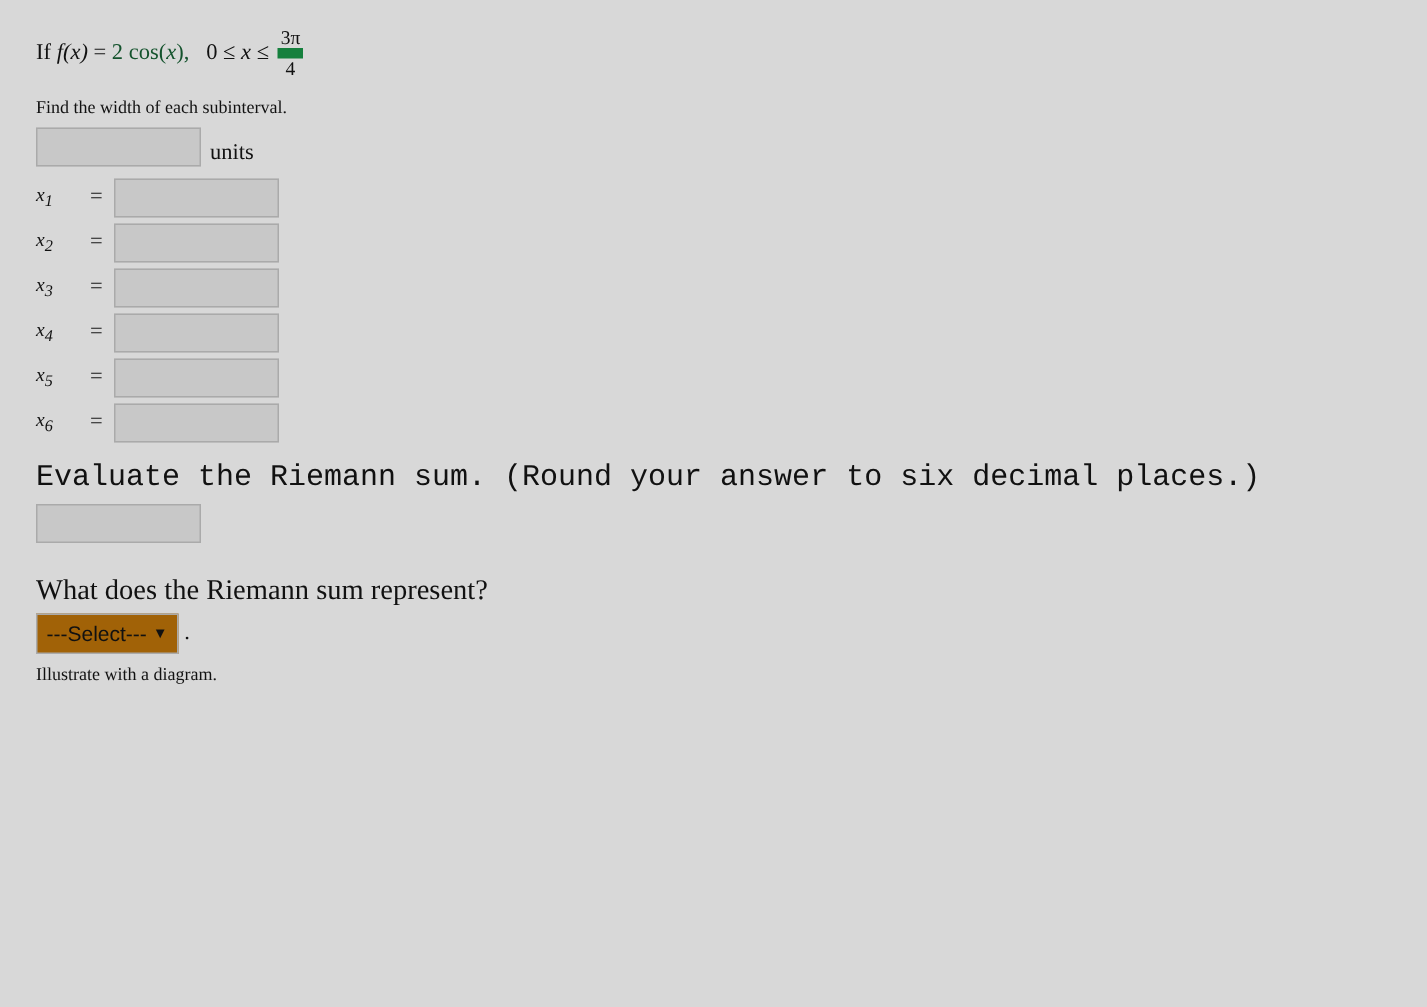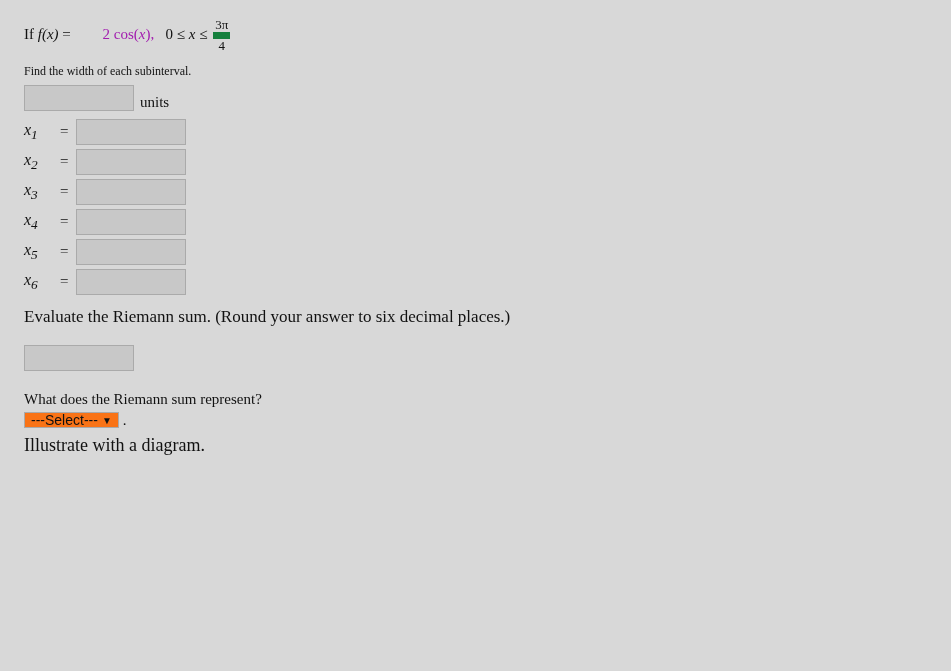--- a/index.html
+++ b/index.html
@@ -11,22 +11,21 @@
       padding: 18px 24px;
       min-height: 671px;
       width: 951px;
     }
     .problem-statement {
       font-size: 15px;
       line-height: 1.5;
       margin-bottom: 10px;
     }
     .problem-statement .red {
-      color: #a21caf;
-      margin-left: 28px;
+      color: #14532d;
     }
     .section-label {
       font-size: 12px;
       margin-bottom: 6px;
       margin-top: 10px;
     }
     .input-row {
       display: flex;
       align-items: flex-end;
       gap: 6px;
@@ -53,73 +52,74 @@
       margin-top: 8px;
     }
     .endpoint-row {
       display: flex;
       align-items: center;
       margin-bottom: 4px;
       gap: 4px;
     }
     .endpoint-label {
       font-style: italic;
-      font-size: 16px;
+      font-size: 13px;
       min-width: 32px;
     }
     .equals {
       font-size: 15px;
       margin-right: 4px;
     }
     .riemann-section {
       margin-top: 12px;
     }
     .riemann-label {
-      font-size: 17px;
-      margin-bottom: 18px;
+      font-size: 20px;
+      margin-bottom: 6px;
+      font-family: Liberation Mono, monospace;
     }
     .riemann-input {
       border: 1px solid #aaa;
       background: #c8c8c8;
       width: 110px;
       height: 26px;
       display: inline-block;
       margin-bottom: 8px;
     }
     .represent-section {
       margin-top: 8px;
     }
     .represent-text {
-      font-size: 15px;
+      font-size: 19px;
       margin-bottom: 4px;
     }
     .net-area-row {
       display: flex;
       align-items: center;
       flex-wrap: wrap;
       gap: 4px;
       font-size: 15px;
     }
     .select-dropdown {
       display: inline-flex;
       align-items: center;
       border: 1px solid #aaa;
-      background: #f97316;
+      background: #a16207;
       padding: 2px 6px;
       font-size: 14px;
       font-family: Arial, sans-serif;
       cursor: pointer;
-      height: 16px;
+      height: 27px;
     }
     .select-dropdown .arrow {
       font-size: 10px;
       margin-left: 4px;
     }
     .illustrate-label {
-      font-size: 18px;
+      font-size: 12px;
       margin-top: 6px;
     }
     .fraction {
       display: inline-flex;
       flex-direction: column;
       align-items: center;
       vertical-align: middle;
       font-size: 13px;
       line-height: 1.1;
       margin: 0 2px;

